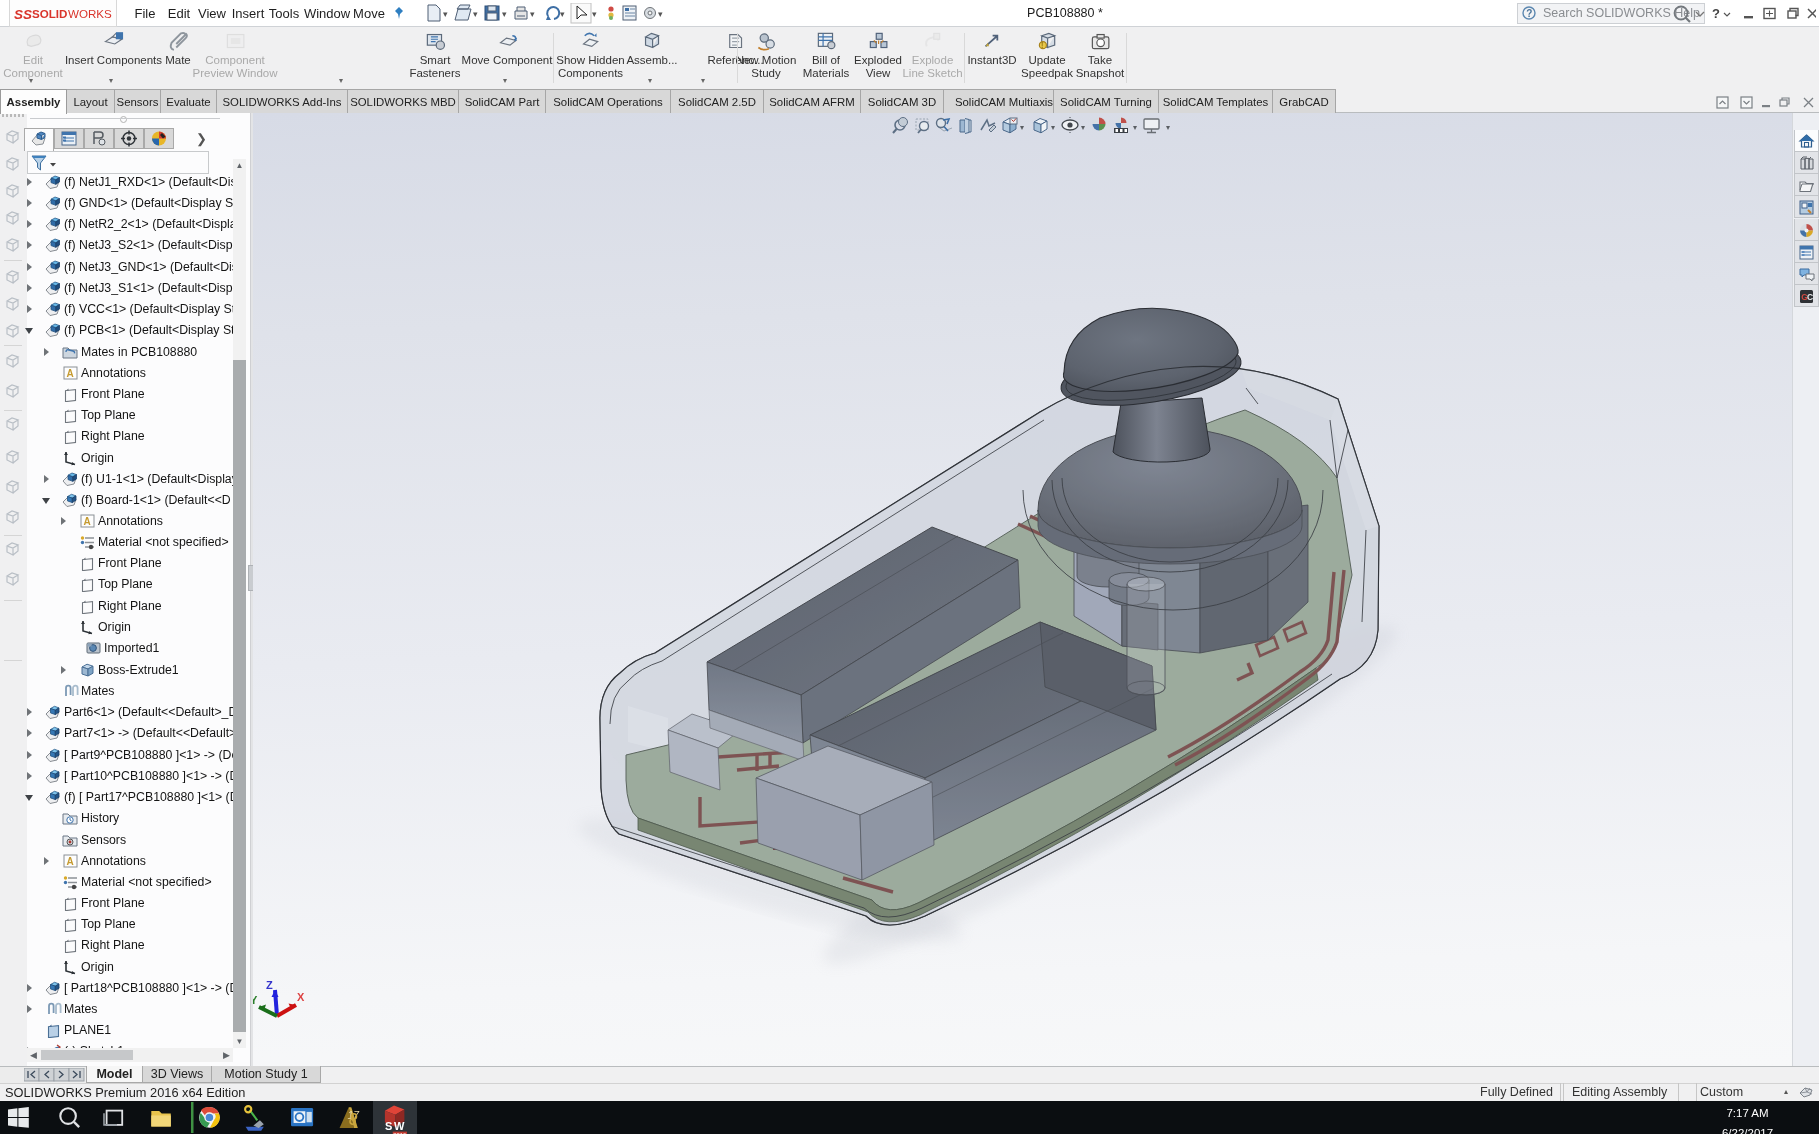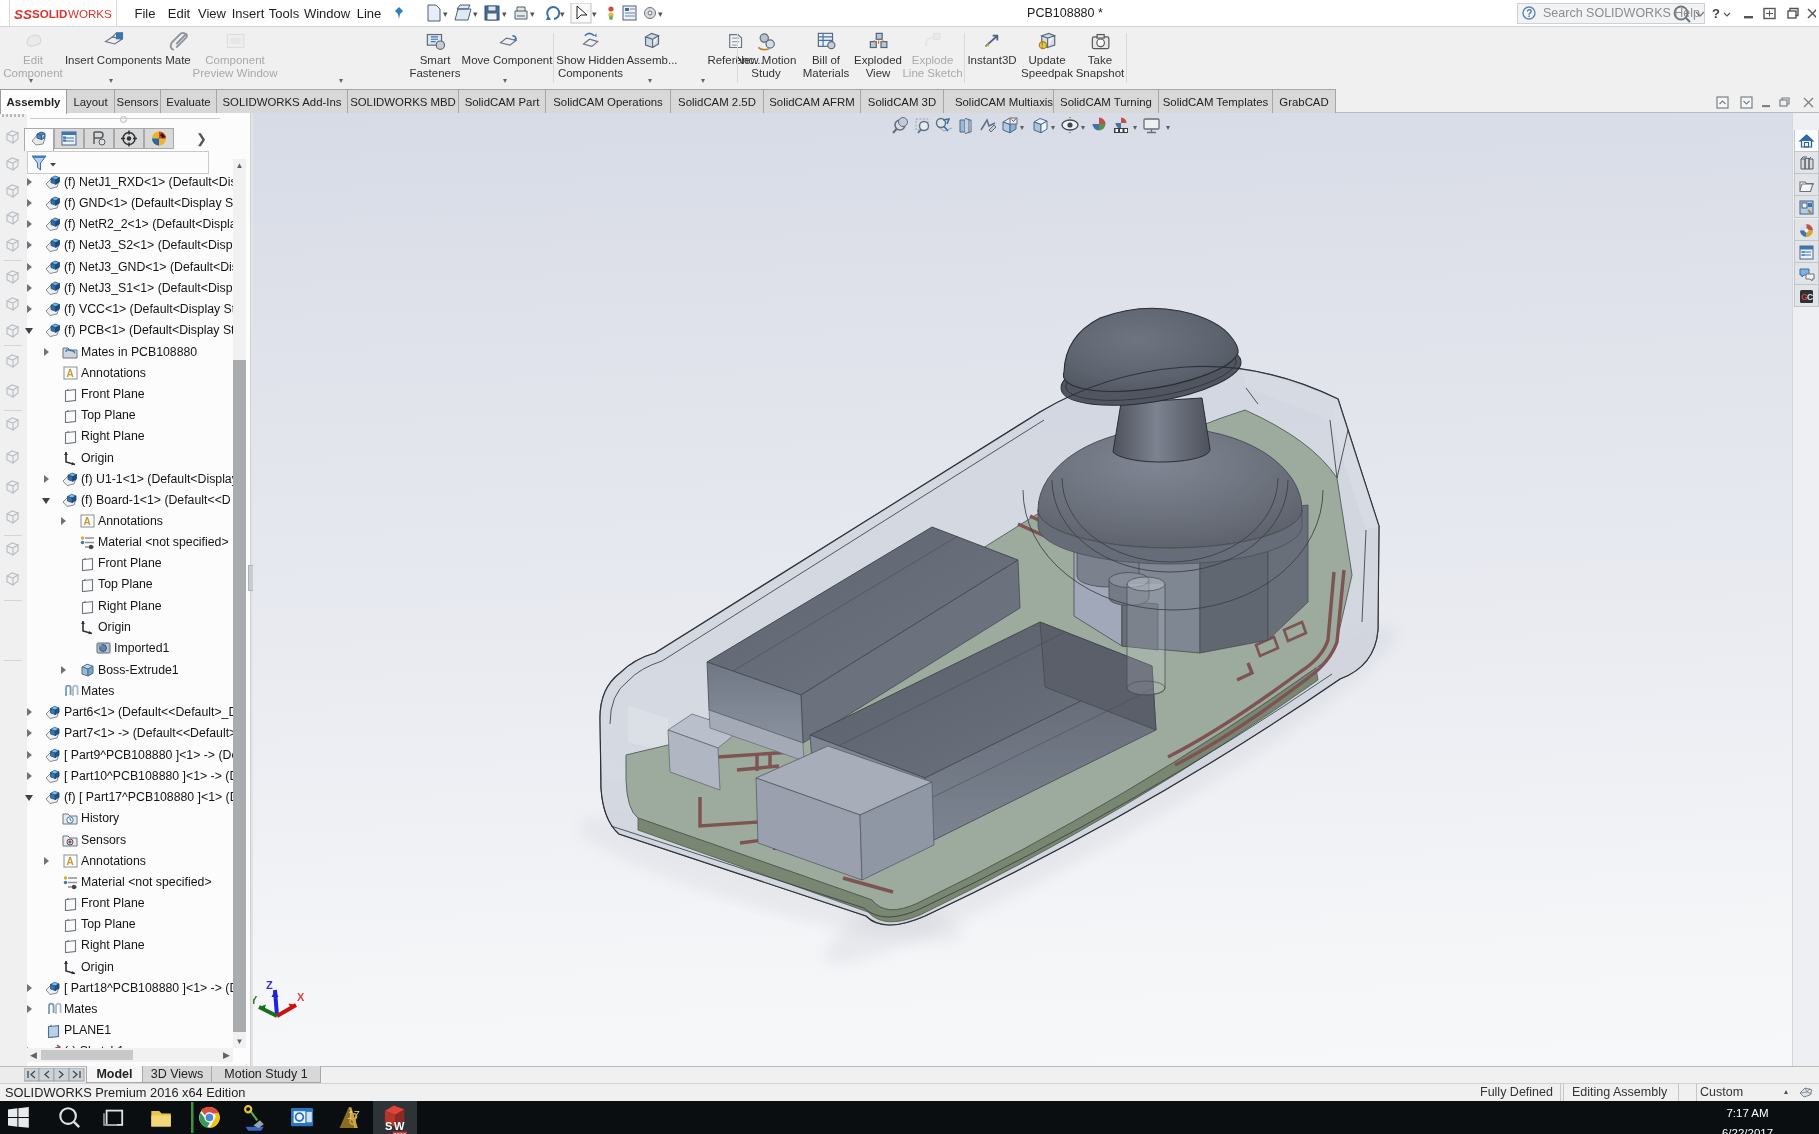--- a/index.html
+++ b/index.html
@@ -53,21 +53,21 @@
         <text x="4" y="18.5" font-size="13.5" font-weight="bold" font-style="italic" fill="#d9342b" font-family="Liberation Sans">ЅS</text>
         <text x="22" y="17.5" font-size="11.6" font-weight="bold" fill="#d9342b" font-family="Liberation Sans">SOLID</text>
         <text x="58" y="17.5" font-size="11.6" fill="#d9342b" font-family="Liberation Sans">WORKS</text>
       </svg></div>
 <div class="abs menu" style="left:117px;width:56px">File</div>
 <div class="abs menu" style="left:151px;width:56px">Edit</div>
 <div class="abs menu" style="left:184px;width:56px">View</div>
 <div class="abs menu" style="left:220px;width:56px">Insert</div>
 <div class="abs menu" style="left:256px;width:56px">Tools</div>
 <div class="abs menu" style="left:299px;width:56px">Window</div>
-<div class="abs menu" style="left:341px;width:56px">Line</div>
+<div class="abs menu" style="left:341px;width:56px">Move</div>
 <svg class="abs" style="left:392px;top:6px" width="14" height="15">
       <path d="M7 1 L11 5 L8 8 L7 13 L6 8 L3 5 Z" fill="#2f7fc1"></path>
     </svg>
 <svg class="abs" style="left:425px;top:3px" width="250" height="21">
 <g stroke="#4f5f75" fill="#e8eef5" stroke-width="1">
 <path d="M3,2 h8 l4,4 v12 h-12 z"></path>
 <path d="M32,6 l3,-4 h10 l-2,4 z M30,17 l3,-11 h13 l-3,11 z" fill="#dfe9f3"></path>
 <rect x="60" y="3" width="14" height="14" fill="#3e6fa5" stroke="#2c4f78"></rect>
         <rect x="63" y="3" width="8" height="5" fill="#dce6f0"></rect>
         <rect x="62" y="10" width="10" height="7" fill="#f0f4f8"></rect>
@@ -581,21 +581,21 @@
       </svg>
       <span class="abs" style="left:98px">Right Plane</span>
     </div>
 <div class="abs trow" style="left:0;top:617px;width:233px;overflow:hidden">
       <svg class="abs" style="left:79px;top:2px" width="17" height="16">
         <path d="M4,2 v10 l9,2.5" fill="none" stroke="#2d3237" stroke-width="1.6"></path>
         <path d="M4,2 l-2,3 h4 z M13,14.5 l-3.6,.8 1,-3.4 z" fill="#2d3237"></path>
       </svg>
       <span class="abs" style="left:98px">Origin</span>
     </div>
-<div class="abs trow" style="left:16px;top:638px;width:233px;overflow:hidden">
+<div class="abs trow" style="left:6px;top:638px;width:233px;overflow:hidden">
       <svg class="abs" style="left:79px;top:2px" width="17" height="16">
         <rect x="2" y="3" width="13" height="10" rx="1" fill="#b9c2cc" stroke="#5f6a76"></rect>
         <circle cx="8" cy="8" r="3.4" fill="#5a87b3" stroke="#33557a"></circle>
         <rect x="2.5" y="3.5" width="4" height="3" fill="#8ba3bb"></rect>
       </svg>
       <span class="abs" style="left:98px">Imported1</span>
     </div>
 <div class="abs trow" style="left:0;top:660px;width:233px;overflow:hidden">
       <span class="arr ar-r" style="left:61px"></span>
       <svg class="abs" style="left:79px;top:2px" width="17" height="16">

